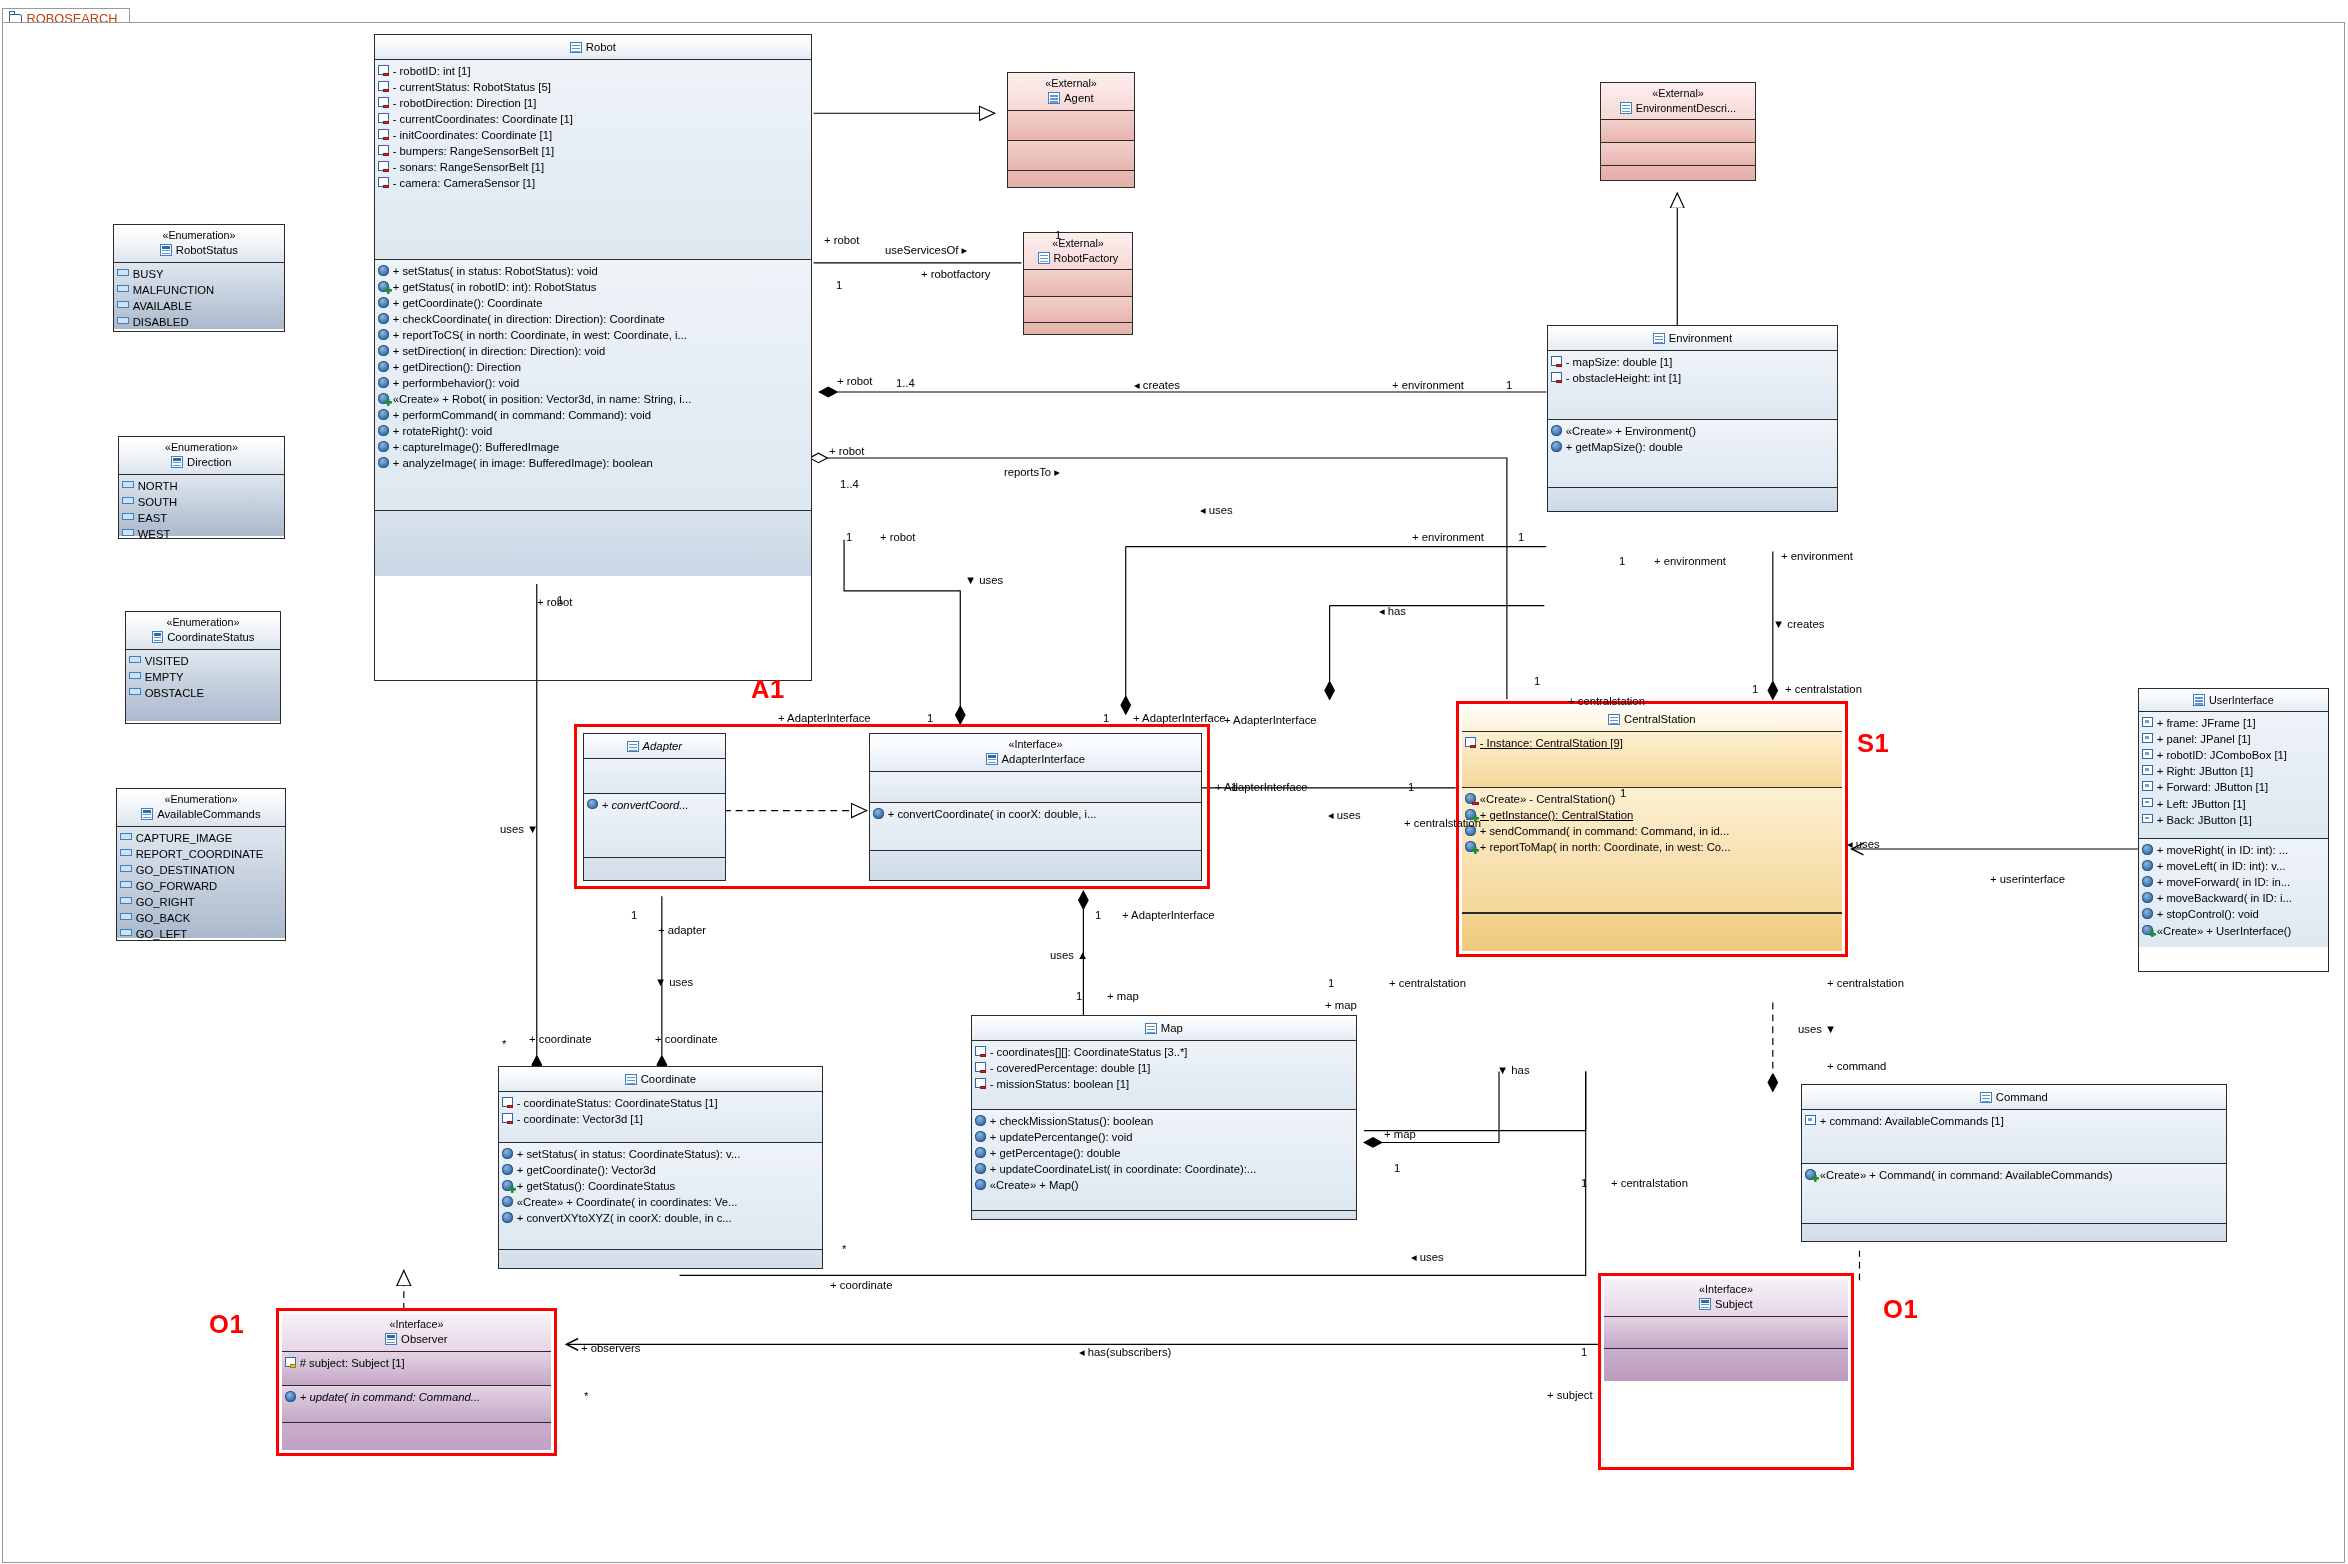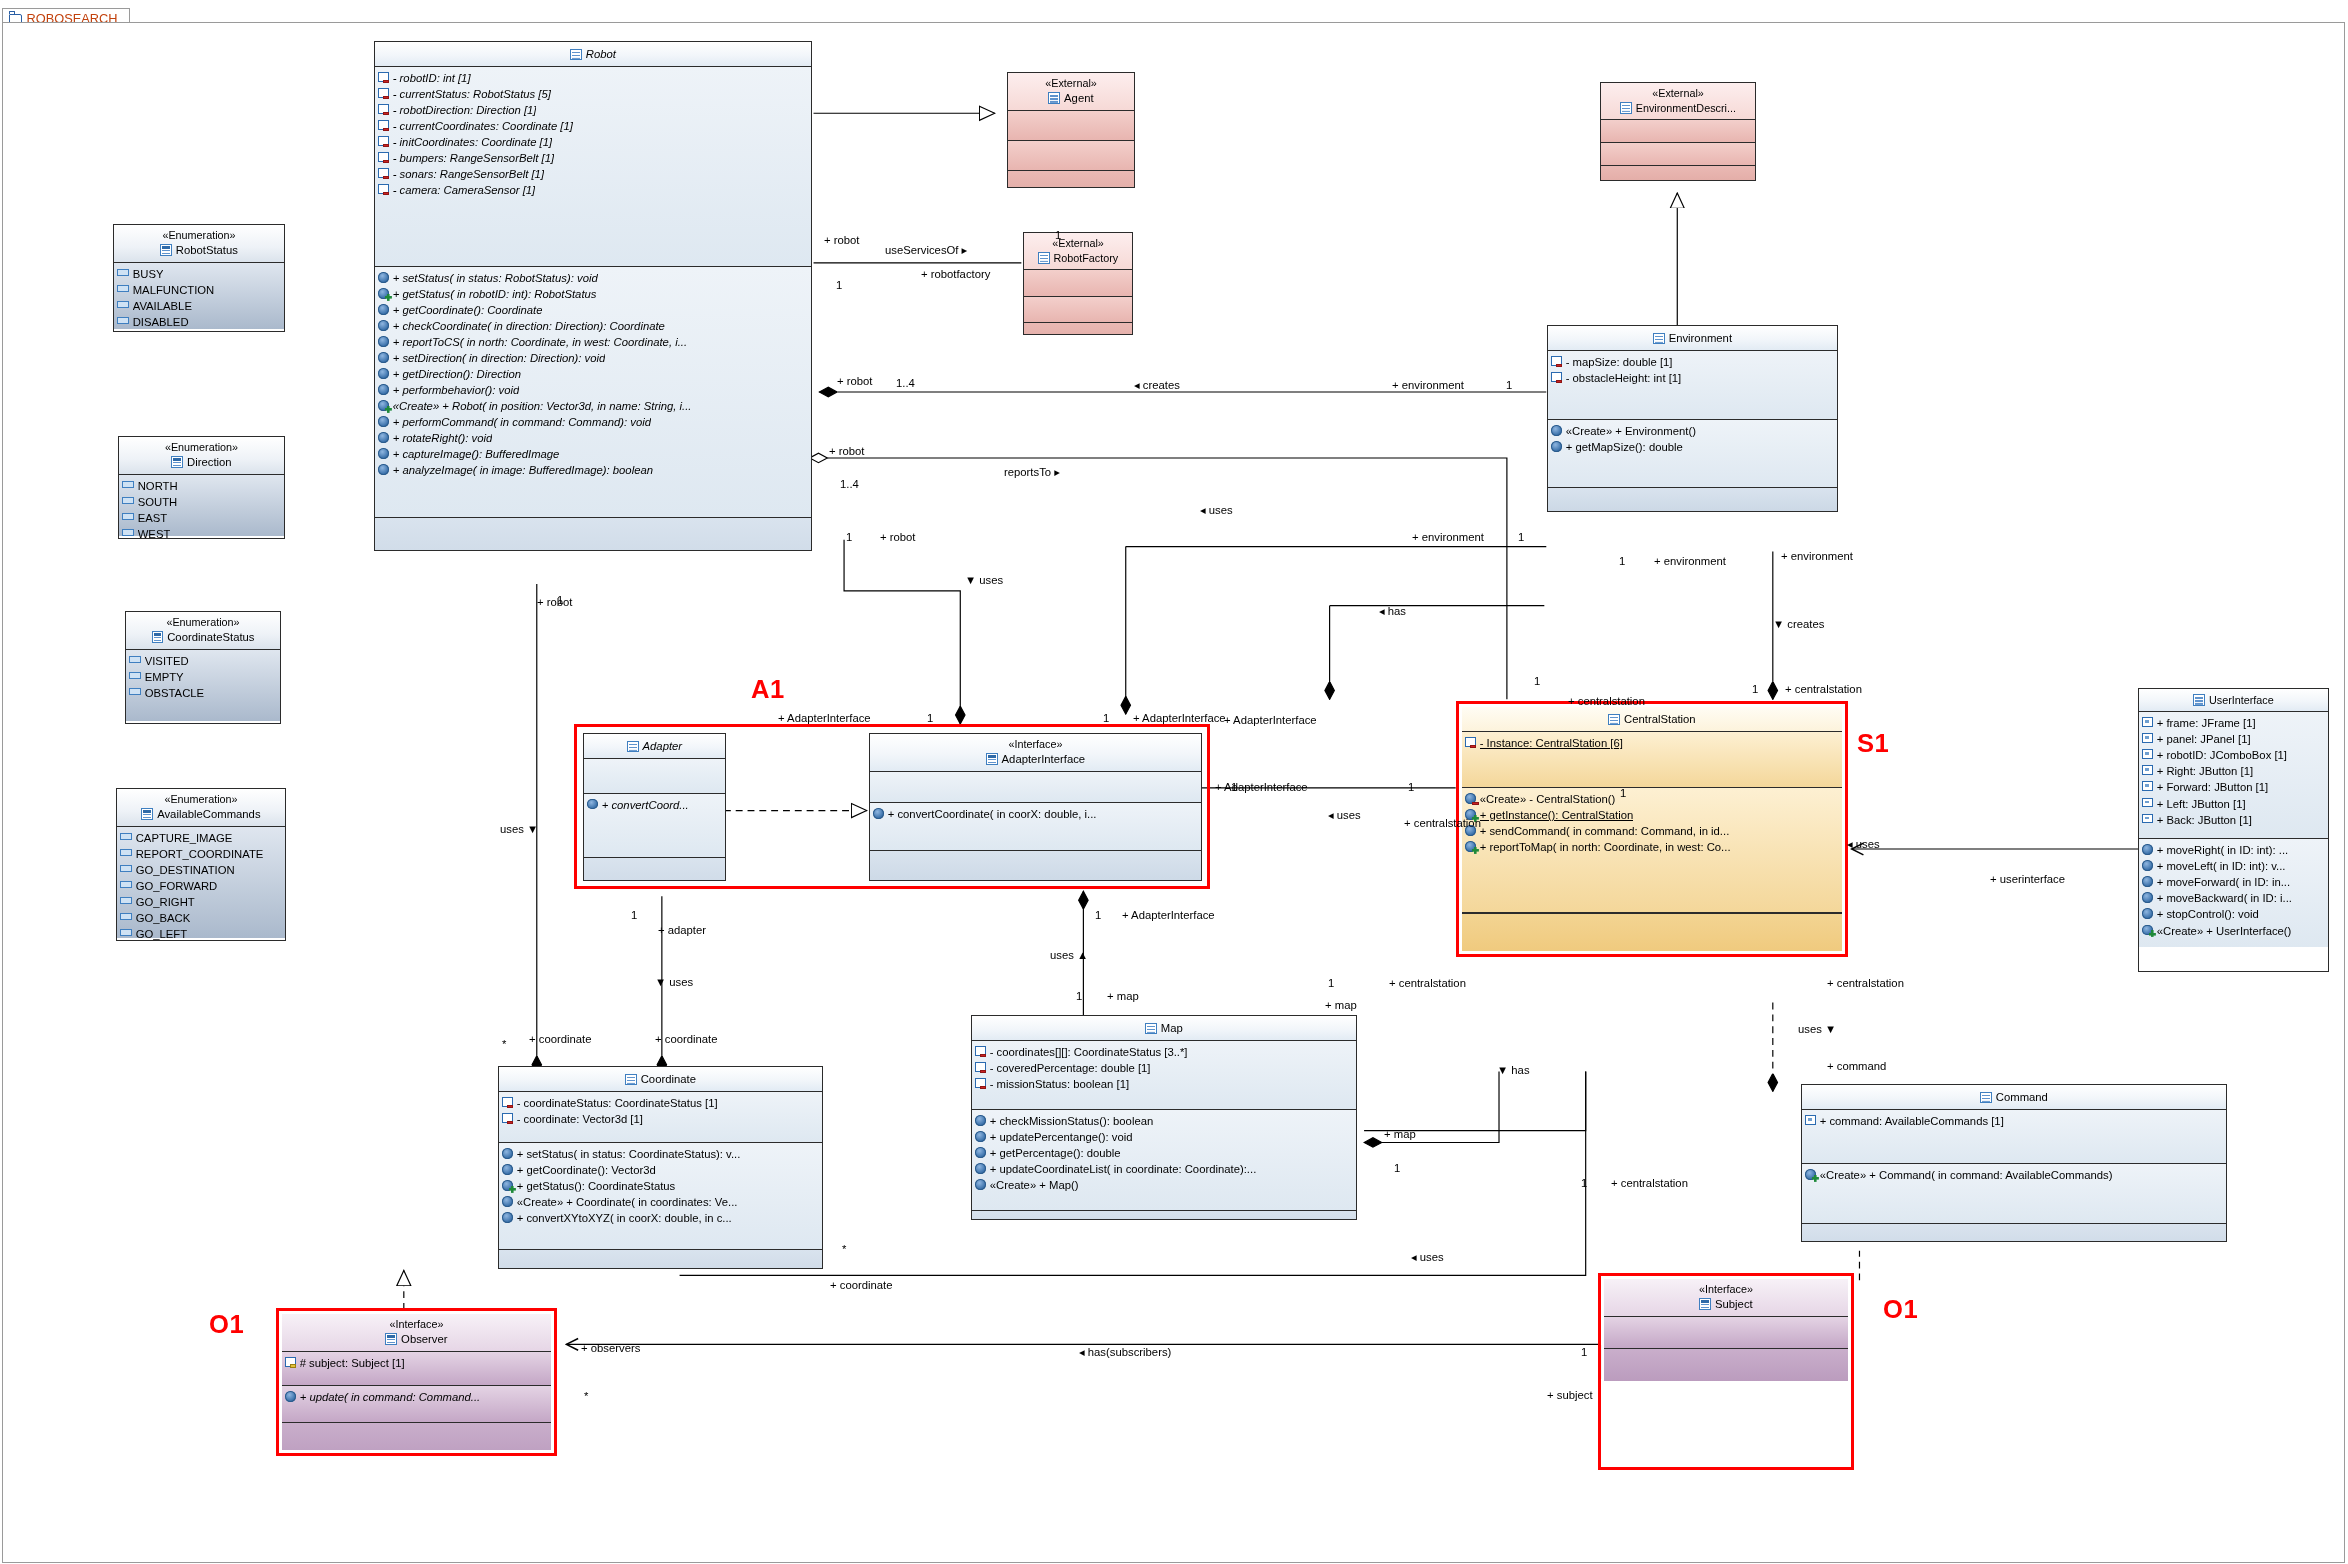--- a/index.html
+++ b/index.html
@@ -283,21 +283,21 @@
           <span class="ic-enum"></span>
           <span class="txt">GO_BACK</span>
         </div>
       <div class="row">
           <span class="ic-enum"></span>
           <span class="txt">GO_LEFT</span>
         </div>
     </div>
   </div>
 
-  <div class="uml blue" style="left:374px;top:41px;width:438px;height:510px;font-style:italic;">
+  <div class="uml blue" style="left:374px;top:34px;width:438px;height:647px;">
     <div class="hdr" style="padding-top:4.9px;">
       <div class="cname">
           <span class="tic"></span>
           <span>Robot</span>
         </div>
     </div>
     <div class="cmp" style="height:193px;">
       <div class="row">
           <span class="ic ic-attr"></span>
           <span class="txt">- robotID: int [1]</span>
@@ -499,21 +499,21 @@
   <div class="uml orange" style="left:1462px;top:707px;width:380px;height:244px;border:none;">
     <div class="hdr" style="padding-top:4.9px;border-top:none;">
       <div class="cname">
           <span class="tic"></span>
           <span>CentralStation</span>
         </div>
     </div>
     <div class="cmp" style="height:49px;">
       <div class="row">
           <span class="ic ic-attr"></span>
-          <span class="txt underline">- Instance: CentralStation [6]</span>
+          <span class="txt underline">- Instance: CentralStation [9]</span>
         </div>
     </div>
     <div class="cmp" style="height:118px;">
       <div class="row">
           <span class="ic ic-op-cm"></span>
           <span class="txt">«Create»  - CentralStation()</span>
         </div>
       <div class="row">
           <span class="ic ic-op-c"></span>
           <span class="txt underline">+ getInstance(): CentralStation</span>

